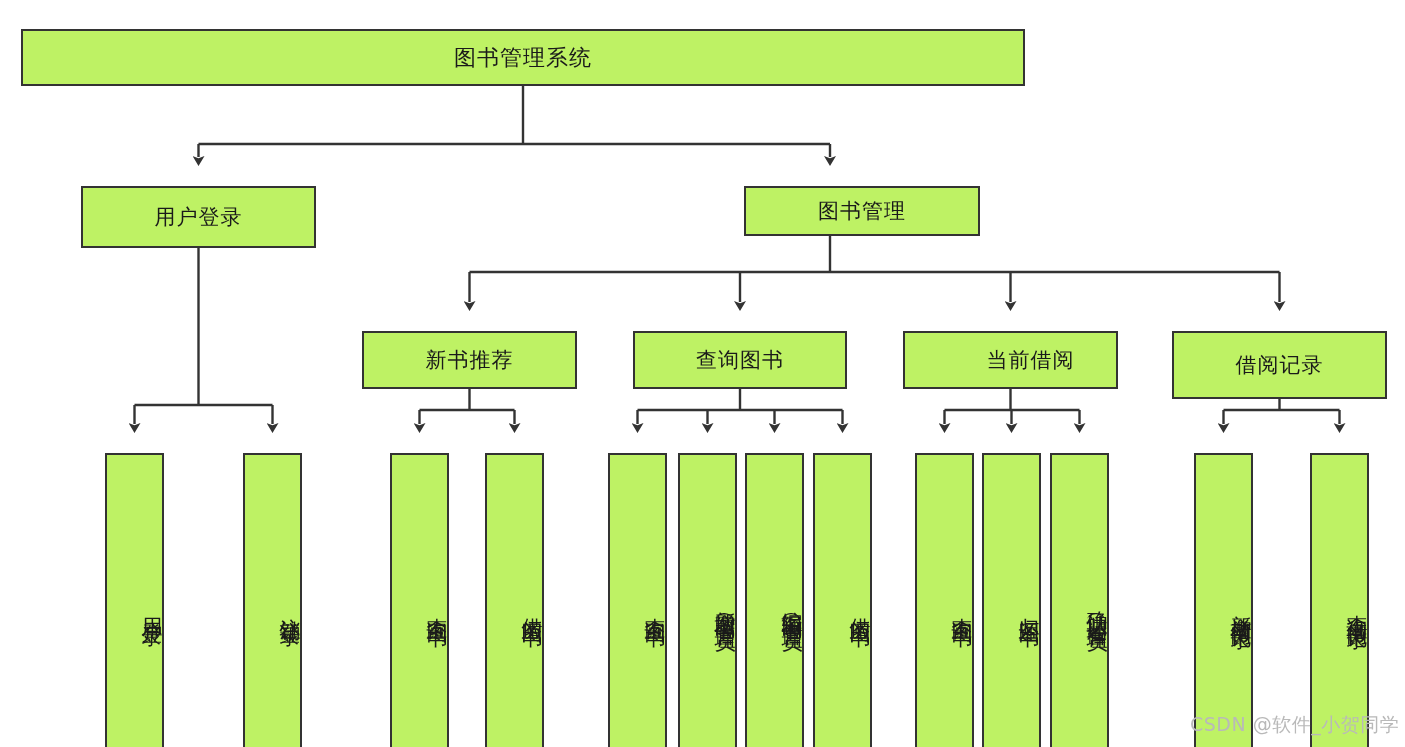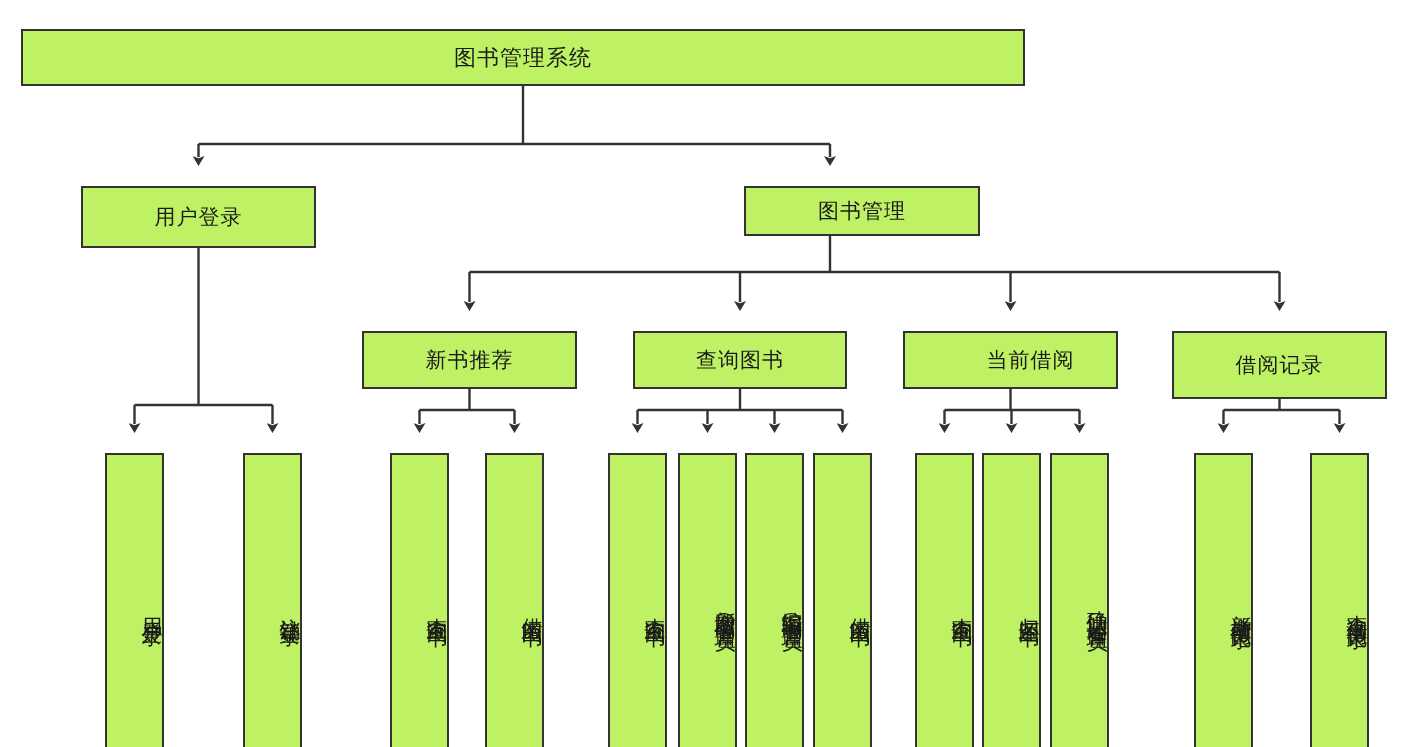--- a/index.html
+++ b/index.html
@@ -169,14 +169,15 @@
         <span class="nlabel">确认归还（管理员）</span>
       </div>
       <div class="node vert" style="left: 1194px; top: 437px; width: 59px; height: 298px;">
         <span class="nlabel">新增借阅记录</span>
       </div>
       <div class="node vert" style="left: 1310px; top: 437px; width: 59px; height: 298px;">
         <span class="nlabel">查询借阅记录</span>
       </div>
     </div>
 
+  <div class="watermark" style="left:1190px; top:712px;">CSDN @软件_小贺同学</div>
 
 </div>
 
 </body></html>

